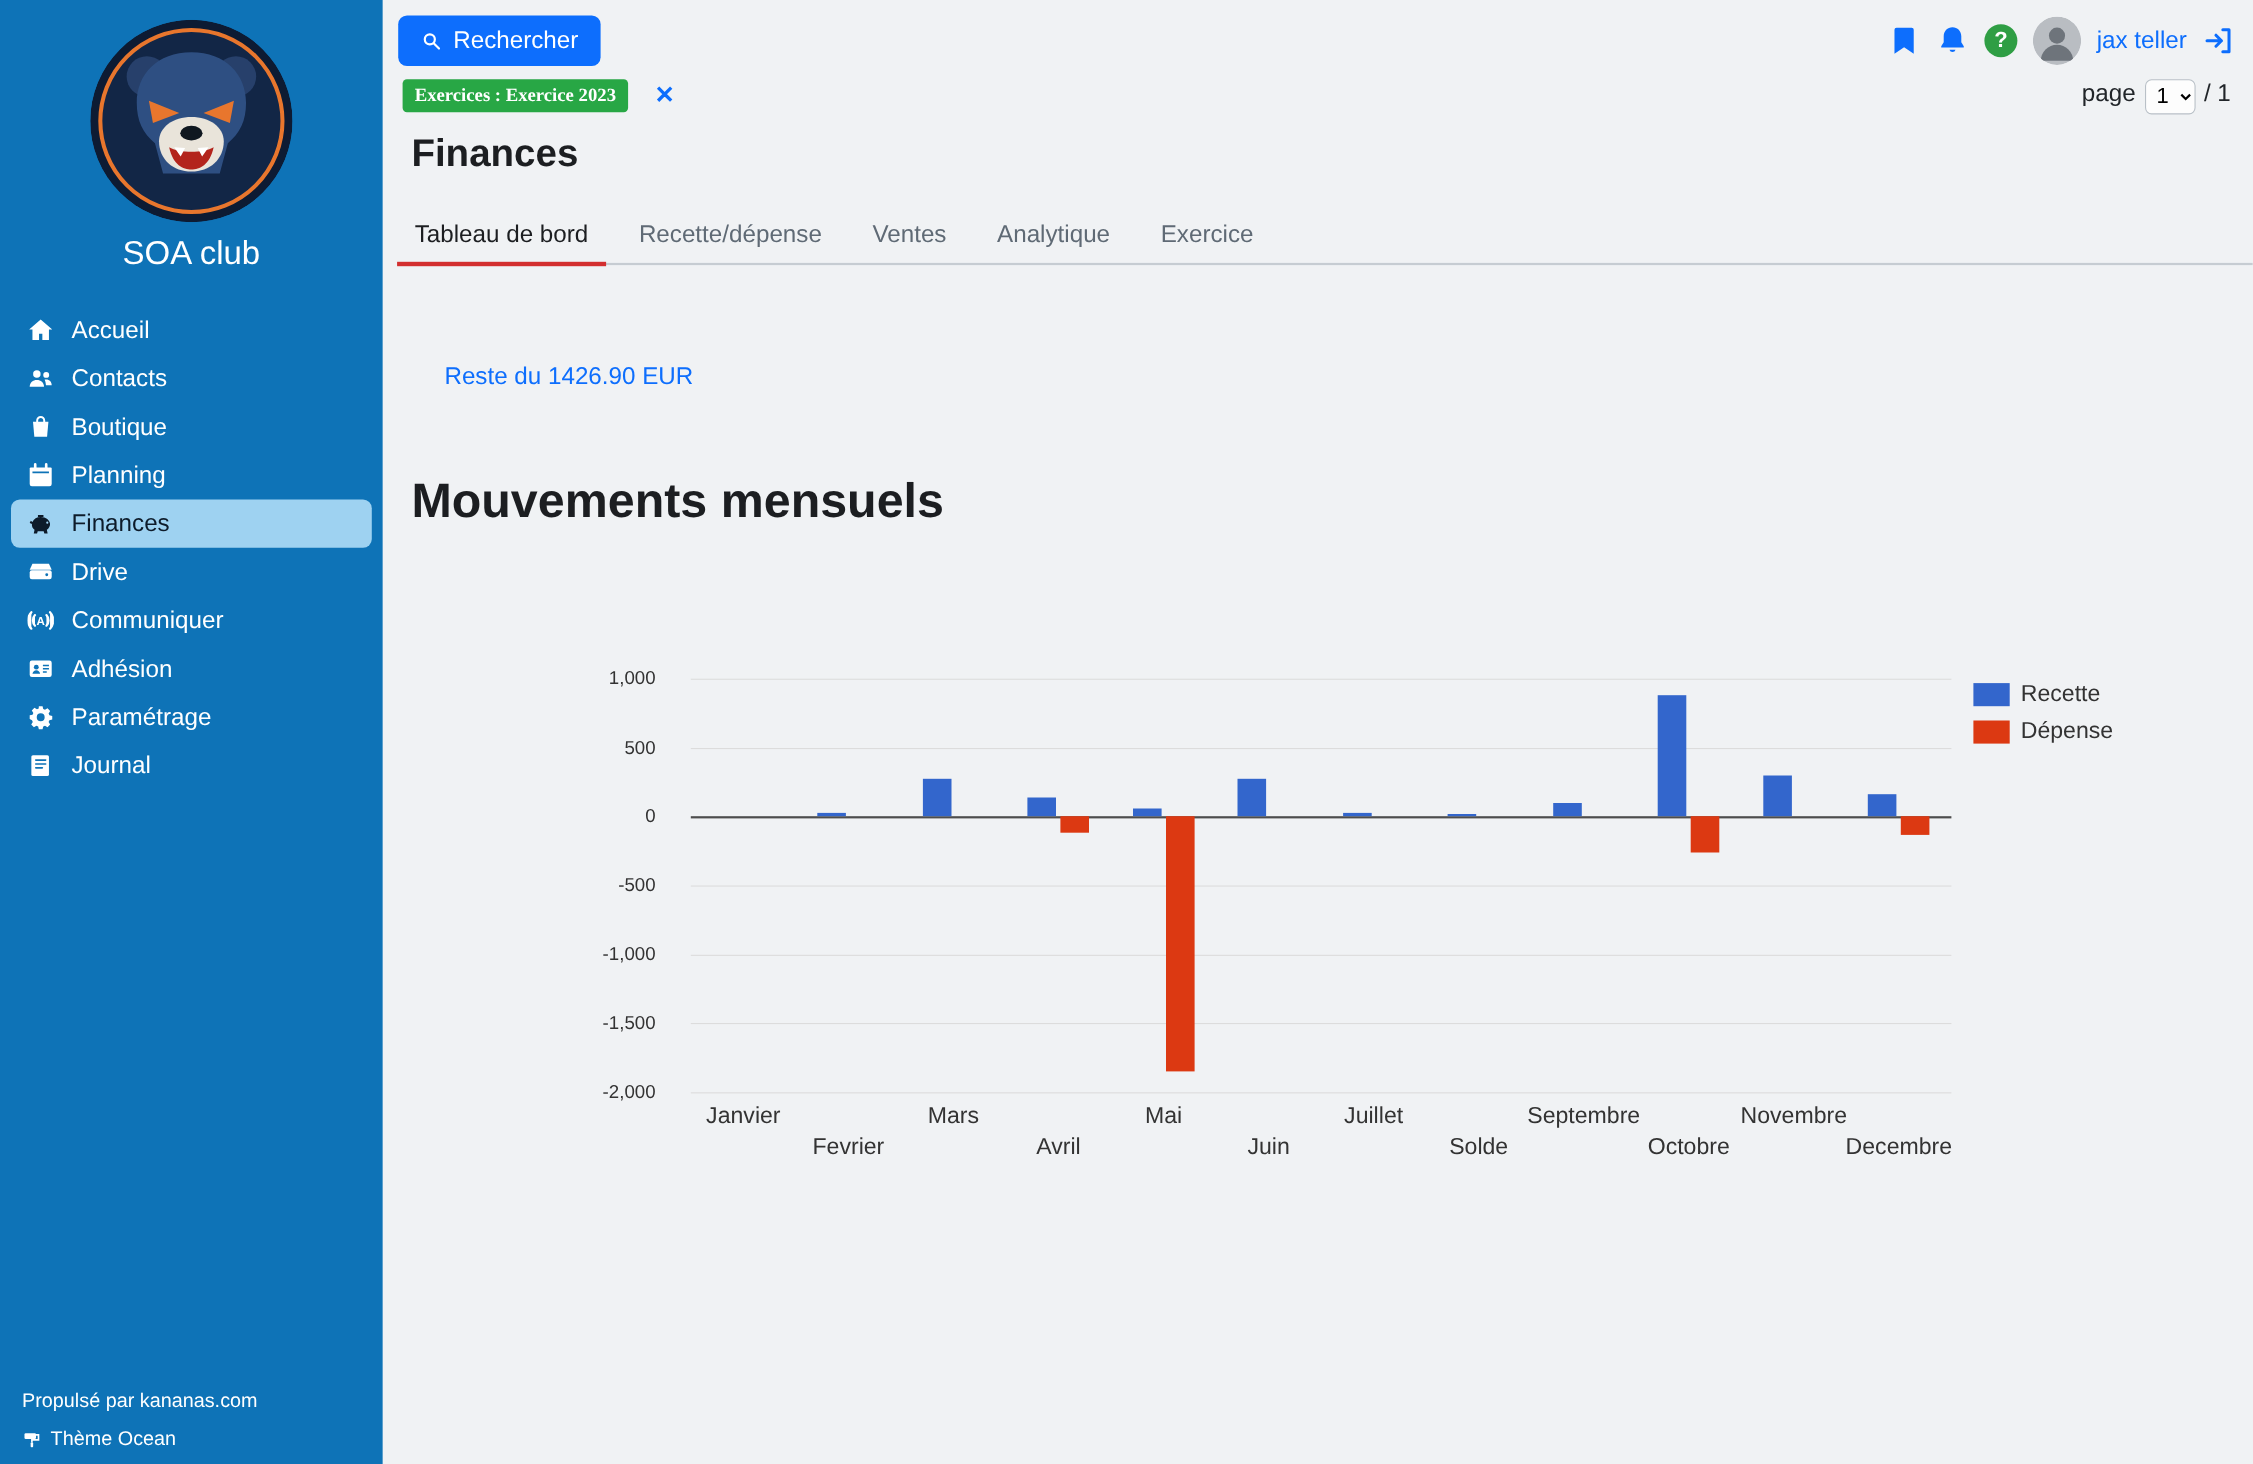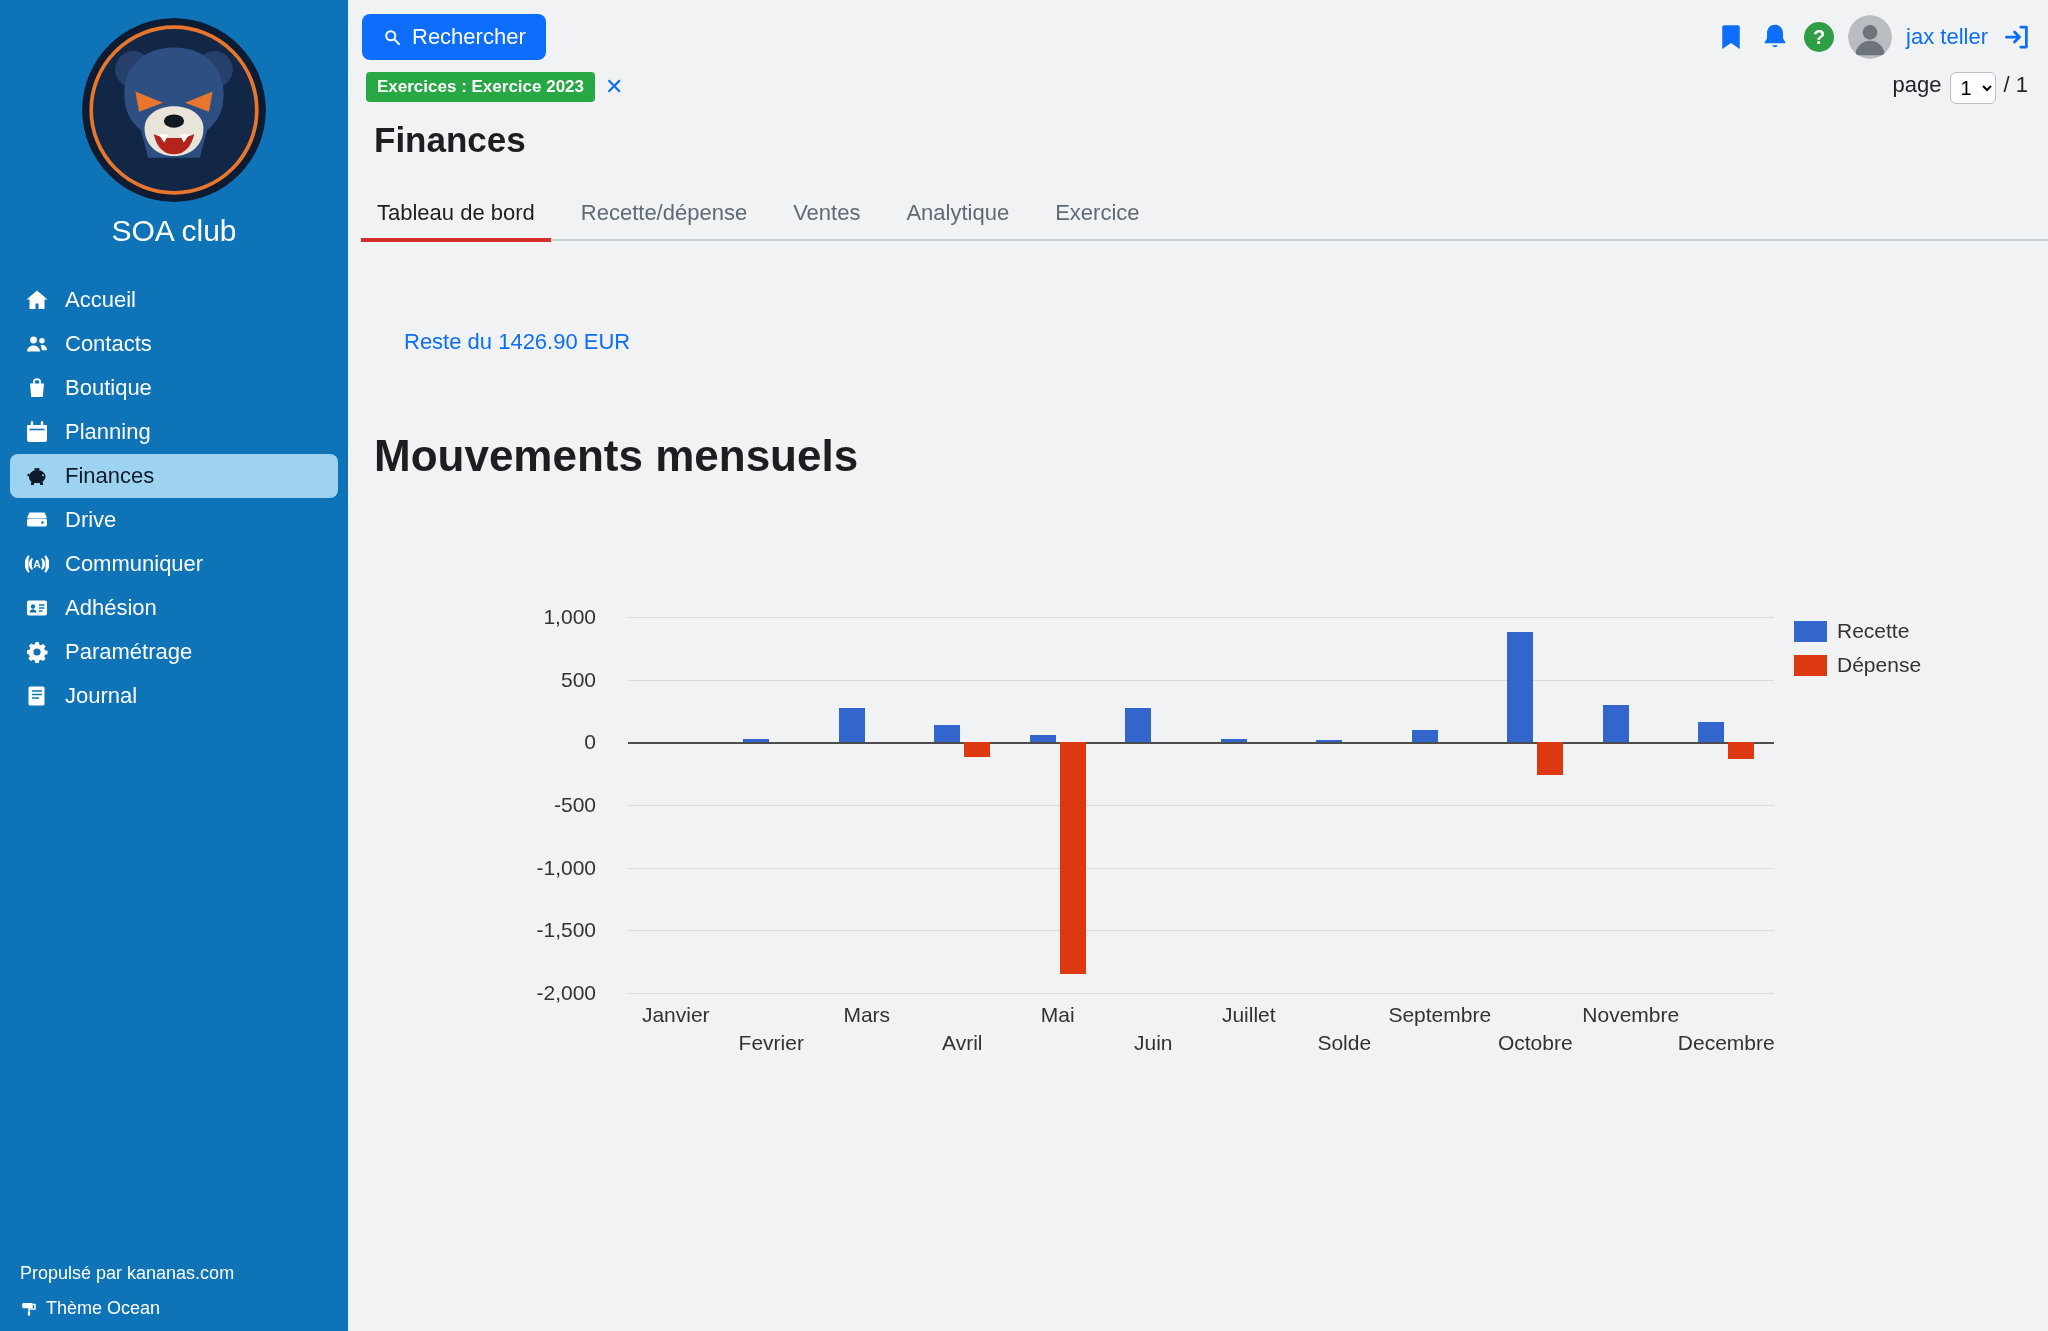--- a/index.html
+++ b/index.html
@@ -33,21 +33,21 @@
   .topbar-row1{display:flex;justify-content:space-between;align-items:center;padding:14px 16px 0 14px;}
   .search-btn{display:inline-flex;align-items:center;gap:10px;background:var(--accent);color:#fff;font-size:22px;padding:10px 20px;border-radius:8px;border:none;cursor:pointer;}
   .search-btn svg{width:20px;height:20px;}
   .top-icons{display:flex;align-items:center;gap:14px;}
   .top-icons svg.glyph{width:30px;height:30px;}
   .help-badge{width:30px;height:30px;border-radius:50%;background:#2f9e44;color:#fff;font-size:20px;font-weight:bold;display:inline-flex;align-items:center;justify-content:center;}
   .avatar{width:44px;height:44px;border-radius:50%;overflow:hidden;flex-shrink:0;}
   .user-name{color:var(--accent);font-size:22px;}
 
   .topbar-row2{display:flex;justify-content:space-between;align-items:flex-start;padding:12px 20px 0 18px;}
-  .chip-wrap{display:flex;align-items:center;gap:10px;}
+  .chip-wrap{display:flex;align-items:center;gap:24px;font-family:Liberation Serif, serif;}
   .chip{background:var(--chip-green);color:#fff;font-size:17px;font-weight:bold;padding:5px 11px;border-radius:4px;}
   .chip-close{color:var(--accent);font-size:22px;font-weight:bold;cursor:pointer;line-height:1;}
   .page-control{display:flex;align-items:flex-start;gap:8px;font-size:22px;}
   .page-select{font-size:20px;padding:3px 6px;border:1px solid #b9c0c7;border-radius:6px;background:#fdfdfd;}
 
   .page-title{margin:16px 0 0 26px;font-size:35px;font-weight:bold;color:#1c1e21;}
 
   .tabs{margin:30px 0 0 13px;display:flex;border-bottom:2px solid #c6ccd2;text-align:right;}
   .tab{font-size:22px;color:#5f6a75;padding:10px 16px 12px;cursor:pointer;position:relative;margin-right:14px;}
   .tab.active{color:#1c1e21;border-bottom:4px solid var(--tab-underline);margin-bottom:-3px;}
@@ -57,21 +57,21 @@
   .card:nth-child(2){width:336px;}
   .card-value{font-weight:bold;}
 
   .reste-link{display:inline-block;margin:88px 0 0 56px;color:var(--accent);font-size:22px;text-decoration:none;cursor:pointer;}
 
   .section-title{margin:76px 0 0 26px;font-size:44px;font-weight:bold;color:#1c1e21;}
 
   
   .chart-area{display:flex;margin:136px 0 0 26px;}
   .y-labels{width:222px;position:relative;height:376px;flex-shrink:0;}
-  .ytick{position:absolute;right:0;transform:translateY(-50%);font-size:21px;color:#333;}
+  .ytick{position:absolute;right:0;transform:translateY(-50%);font-size:17px;color:#333;}
   .plot{width:1146px;height:376px;position:relative;margin-left:32px;flex-shrink:0;}
   .gridline{position:absolute;left:0;right:0;height:1px;background:#dcdcdc;}
   .gridline.zero{background:#4d4d4d;height:2px;}
   .bar{position:absolute;z-index:1;}
   .xlab{position:absolute;transform:translateX(-50%);font-size:21px;color:#333;white-space:nowrap;}
   .legend{margin-left:20px;padding-top:2px;}
   .legend-row{display:flex;align-items:center;gap:10px;margin-bottom:10px;}
   .swatch{width:33px;height:21px;display:inline-block;}
   .legend-label{font-size:21px;color:#333;}
 </style>

